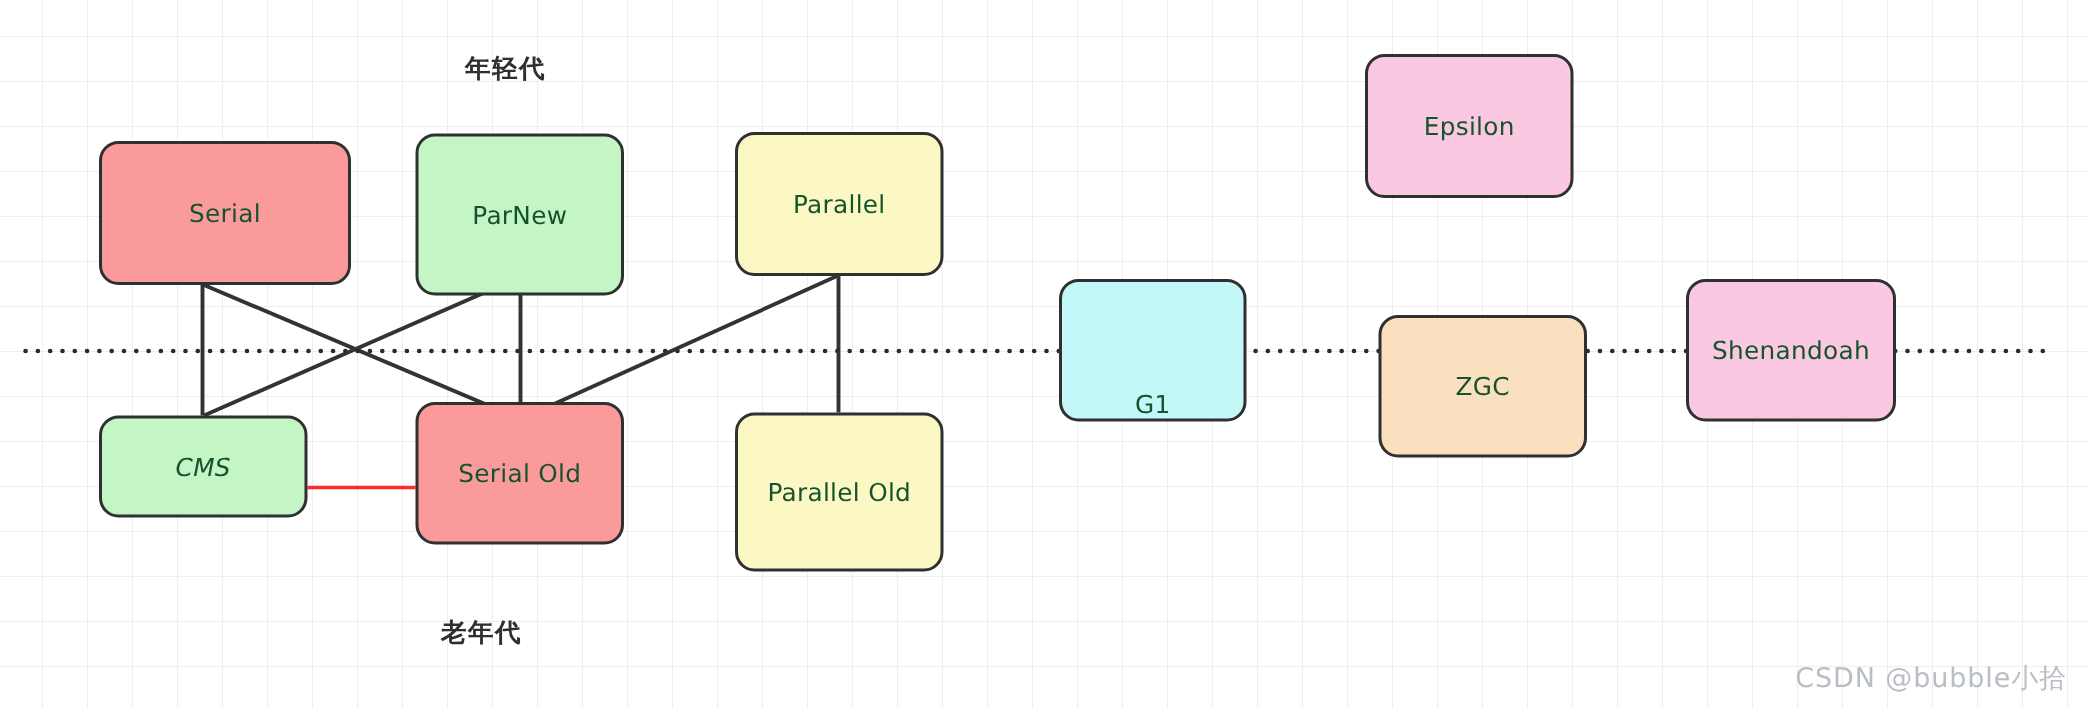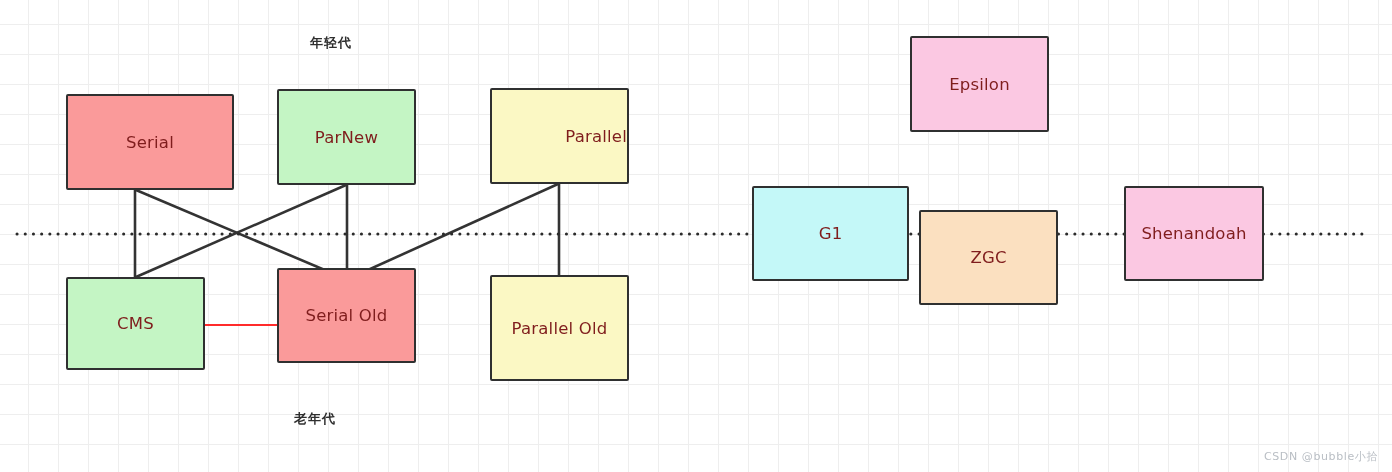--- a/index.html
+++ b/index.html
@@ -24,43 +24,43 @@
     position: absolute;
     left: 0; top: 0;
     width: 1392px;
     height: 472px;
     pointer-events: none;
   }
   .node {
     position: absolute;
     box-sizing: border-box;
     border: 2.5px solid #2f3030;
-    border-radius: 2px;
+    border-radius: 13px;
     display: flex;
     align-items: center;
     justify-content: center;
     font-size: 16.5px;
-    color: #7f1d1d;
+    color: #14532d;
     letter-spacing: .2px;
     z-index: 3;
   }
   .gen-label {
     position: absolute;
-    font-size: 13px;
+    font-size: 17px;
     font-weight: 700;
     color: #2f2f2f;
     letter-spacing: 1px;
     z-index: 3;
     white-space: nowrap;
   }
   .watermark {
     position: absolute;
     right: 14px;
     bottom: 8px;
-    font-size: 11px;
+    font-size: 18px;
     color: #b9bec4;
     letter-spacing: .6px;
     white-space: nowrap;
     z-index: 4;
     padding-left: 16px;
   }
 </style>
 </head>
 <body>
 
@@ -74,39 +74,39 @@
       <line x1="559" y1="184" x2="559" y2="275" stroke="#333333" stroke-width="2.6" stroke-linecap="butt"></line>
       <line x1="558" y1="184" x2="348" y2="279" stroke="#333333" stroke-width="2.6" stroke-linecap="butt"></line>
       <line x1="205" y1="325" x2="277" y2="325" stroke="#ff2b2b" stroke-width="2.2" stroke-linecap="butt"></line>
       <line x1="17" y1="234" x2="1362" y2="234" stroke="#2b2b2b" stroke-width="3" stroke-linecap="round" stroke-dasharray="0.1 8.1"></line>
     </svg>
 
   <div id="node-layer">
       <div class="node" style="left: 66px; top: 94px; width: 168px; height: 96px; background: rgb(250, 154, 154); border-color: rgb(47, 48, 48);">
         <span>Serial</span>
       </div>
-      <div class="node" style="left: 277px; top: 89px; width: 139px; height: 96px; background: rgb(196, 245, 196); border-color: rgb(47, 48, 48);">
+      <div class="node" style="left: 277px; top: 89px; width: 139px; height: 108px; background: rgb(196, 245, 196); border-color: rgb(47, 48, 48);">
         <span>ParNew</span>
       </div>
-      <div class="node" style="left: 490px; top: 88px; width: 139px; height: 96px; background: rgb(251, 248, 196); border-color: rgb(47, 48, 48); justify-content: flex-end;">
+      <div class="node" style="left: 490px; top: 88px; width: 139px; height: 96px; background: rgb(251, 248, 196); border-color: rgb(47, 48, 48);">
         <span>Parallel</span>
       </div>
-      <div class="node" style="left: 66px; top: 277px; width: 139px; height: 93px; background: rgb(196, 245, 196); border-color: rgb(47, 48, 48);">
+      <div class="node" style="left: 66px; top: 277px; width: 139px; height: 68px; background: rgb(196, 245, 196); border-color: rgb(47, 48, 48); font-style: italic;">
         <span>CMS</span>
       </div>
       <div class="node" style="left: 277px; top: 268px; width: 139px; height: 95px; background: rgb(250, 154, 154); border-color: rgb(47, 48, 48);">
         <span>Serial Old</span>
       </div>
       <div class="node" style="left: 490px; top: 275px; width: 139px; height: 106px; background: rgb(251, 248, 196); border-color: rgb(47, 48, 48);">
         <span>Parallel Old</span>
       </div>
       <div class="node" style="left: 910px; top: 36px; width: 139px; height: 96px; background: rgb(251, 200, 226); border-color: rgb(47, 48, 48);">
         <span>Epsilon</span>
       </div>
-      <div class="node" style="left: 752px; top: 186px; width: 157px; height: 95px; background: rgb(196, 248, 248); border-color: rgb(47, 48, 48);">
+      <div class="node" style="left: 706px; top: 186px; width: 125px; height: 95px; background: rgb(196, 248, 248); border-color: rgb(47, 48, 48); align-items: flex-end;">
         <span>G1</span>
       </div>
       <div class="node" style="left: 919px; top: 186px; width: 139px; height: 95px; background: rgb(251, 224, 192); border-color: rgb(47, 48, 48); margin-top: 24px;">
         <span>ZGC</span>
       </div>
       <div class="node" style="left: 1124px; top: 186px; width: 140px; height: 95px; background: rgb(251, 200, 226); border-color: rgb(47, 48, 48);">
         <span>Shenandoah</span>
       </div>
     </div>
 

